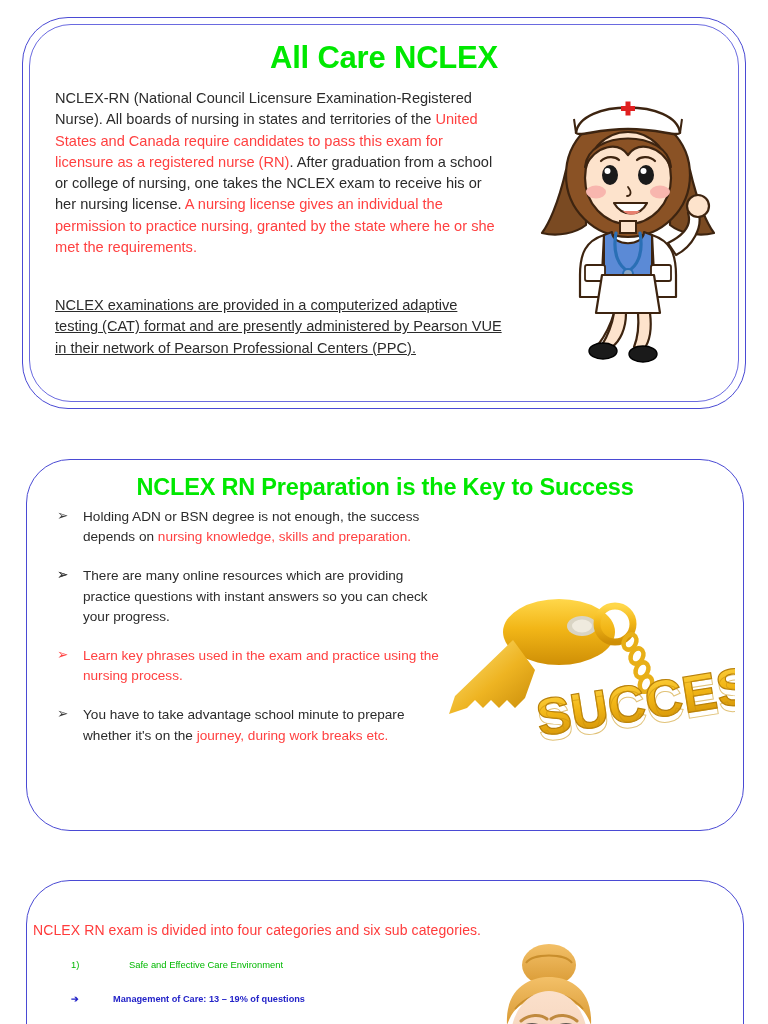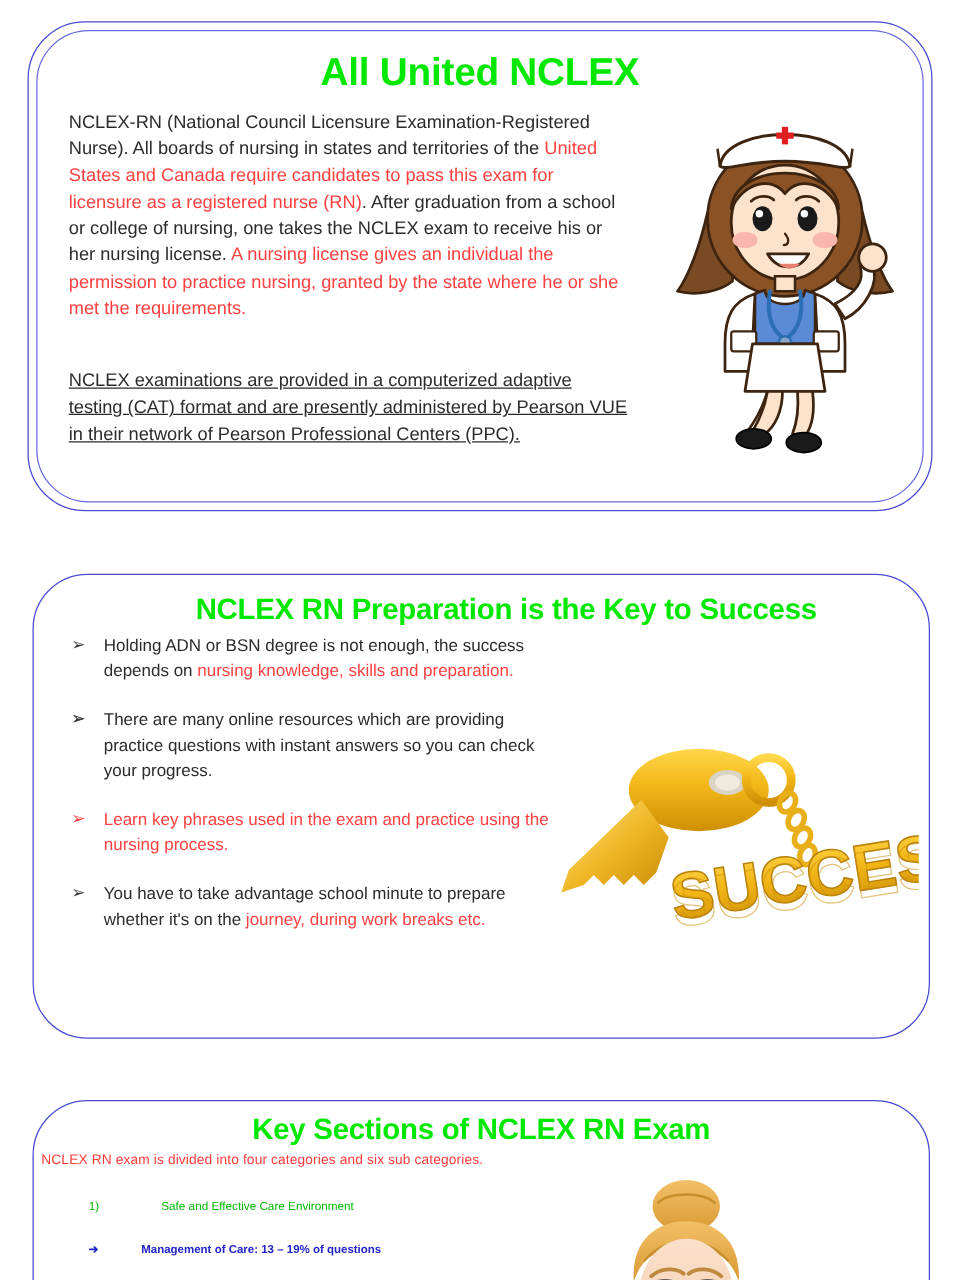--- a/index.html
+++ b/index.html
@@ -44,21 +44,20 @@
   }
 
   
   #panel-two {
     left: 26px;
     top: 459px;
     width: 718px;
     height: 372px;
     border: 1.3px solid #4a4ad4;
     border-radius: 44px;
-    padding-left: 20px;
   }
 
   
   #panel-three {
     left: 26px;
     top: 880px;
     width: 718px;
     height: 300px;
     border: 1.3px solid #4a4ad4;
     border-radius: 44px;
@@ -135,21 +134,21 @@
     top: 128px;
     width: 296px;
     height: 180px;
   }
 
   
   #p3-intro {
     position: absolute;
     left: 6px;
     top: 41px;
-    font-size: 11px;
+    font-size: 14px;
     color: #ff3b3b;
     letter-spacing: 0.1px;
   }
   #p3-cat {
     position: absolute;
     left: 44px;
     top: 78px;
     font-size: 9.4px;
     font-weight: normal;
     color: #00b800;
@@ -185,21 +184,21 @@
   }
 
   
 </style>
 </head>
 <body>
 
 <div class="panel" id="panel-one">
   <div id="panel-one-inner"></div>
 
-  <div class="panel-title" id="title-one">All United NCLEX</div>
+  <div class="panel-title" id="title-one">All Care NCLEX</div>
 
   <div id="para-one">
     <span>NCLEX-RN (National Council Licensure Examination-Registered Nurse). All boards of nursing in states and territories of the </span><span class="red">United States and Canada require candidates to pass this exam for licensure as a registered nurse (RN)</span><span>. After graduation from a school or college of nursing, one takes the NCLEX exam to receive his or her nursing license. </span><span class="red">A nursing license gives an individual the permission to practice nursing, granted by the state where he or she met the requirements.</span>
   </div>
 
   <div id="para-two">
     <span>NCLEX examinations are provided in a computerized adaptive testing (CAT) format and are presently administered by Pearson VUE in their network of Pearson Professional Centers (PPC).</span>
   </div>
 
   <svg id="nurse-figure" viewBox="0 0 200 290" aria-hidden="true">
@@ -316,21 +315,20 @@
 
     <g>
       <text x="98" y="140" font-family="'Liberation Sans', sans-serif" font-size="52" font-weight="bold" fill="url(#gold)" stroke="#b8800a" stroke-width="1.2" transform="rotate(-9 150 128)">SUCCESS</text>
       <text x="98" y="146" font-family="'Liberation Sans', sans-serif" font-size="52" font-weight="bold" fill="none" stroke="#c9920d" stroke-width="1" opacity="0.55" transform="rotate(-9 150 128)">SUCCESS</text>
     </g>
   </svg>
 </div>
 
 <div class="panel" id="panel-three">
 
-  <div class="panel-title" id="title-three">Key Sections of NCLEX RN Exam</div>
 
   <div id="p3-intro">NCLEX RN exam is divided into four categories and six sub categories.</div>
 
   <div id="p3-cat">
     <span class="cat-num">1)</span><span>Safe and Effective Care Environment</span>
   </div>
 
   <div id="p3-sub">
     <span class="sub-arrow">➔</span><span>Management of Care: 13 – 19% of questions</span>
   </div>

